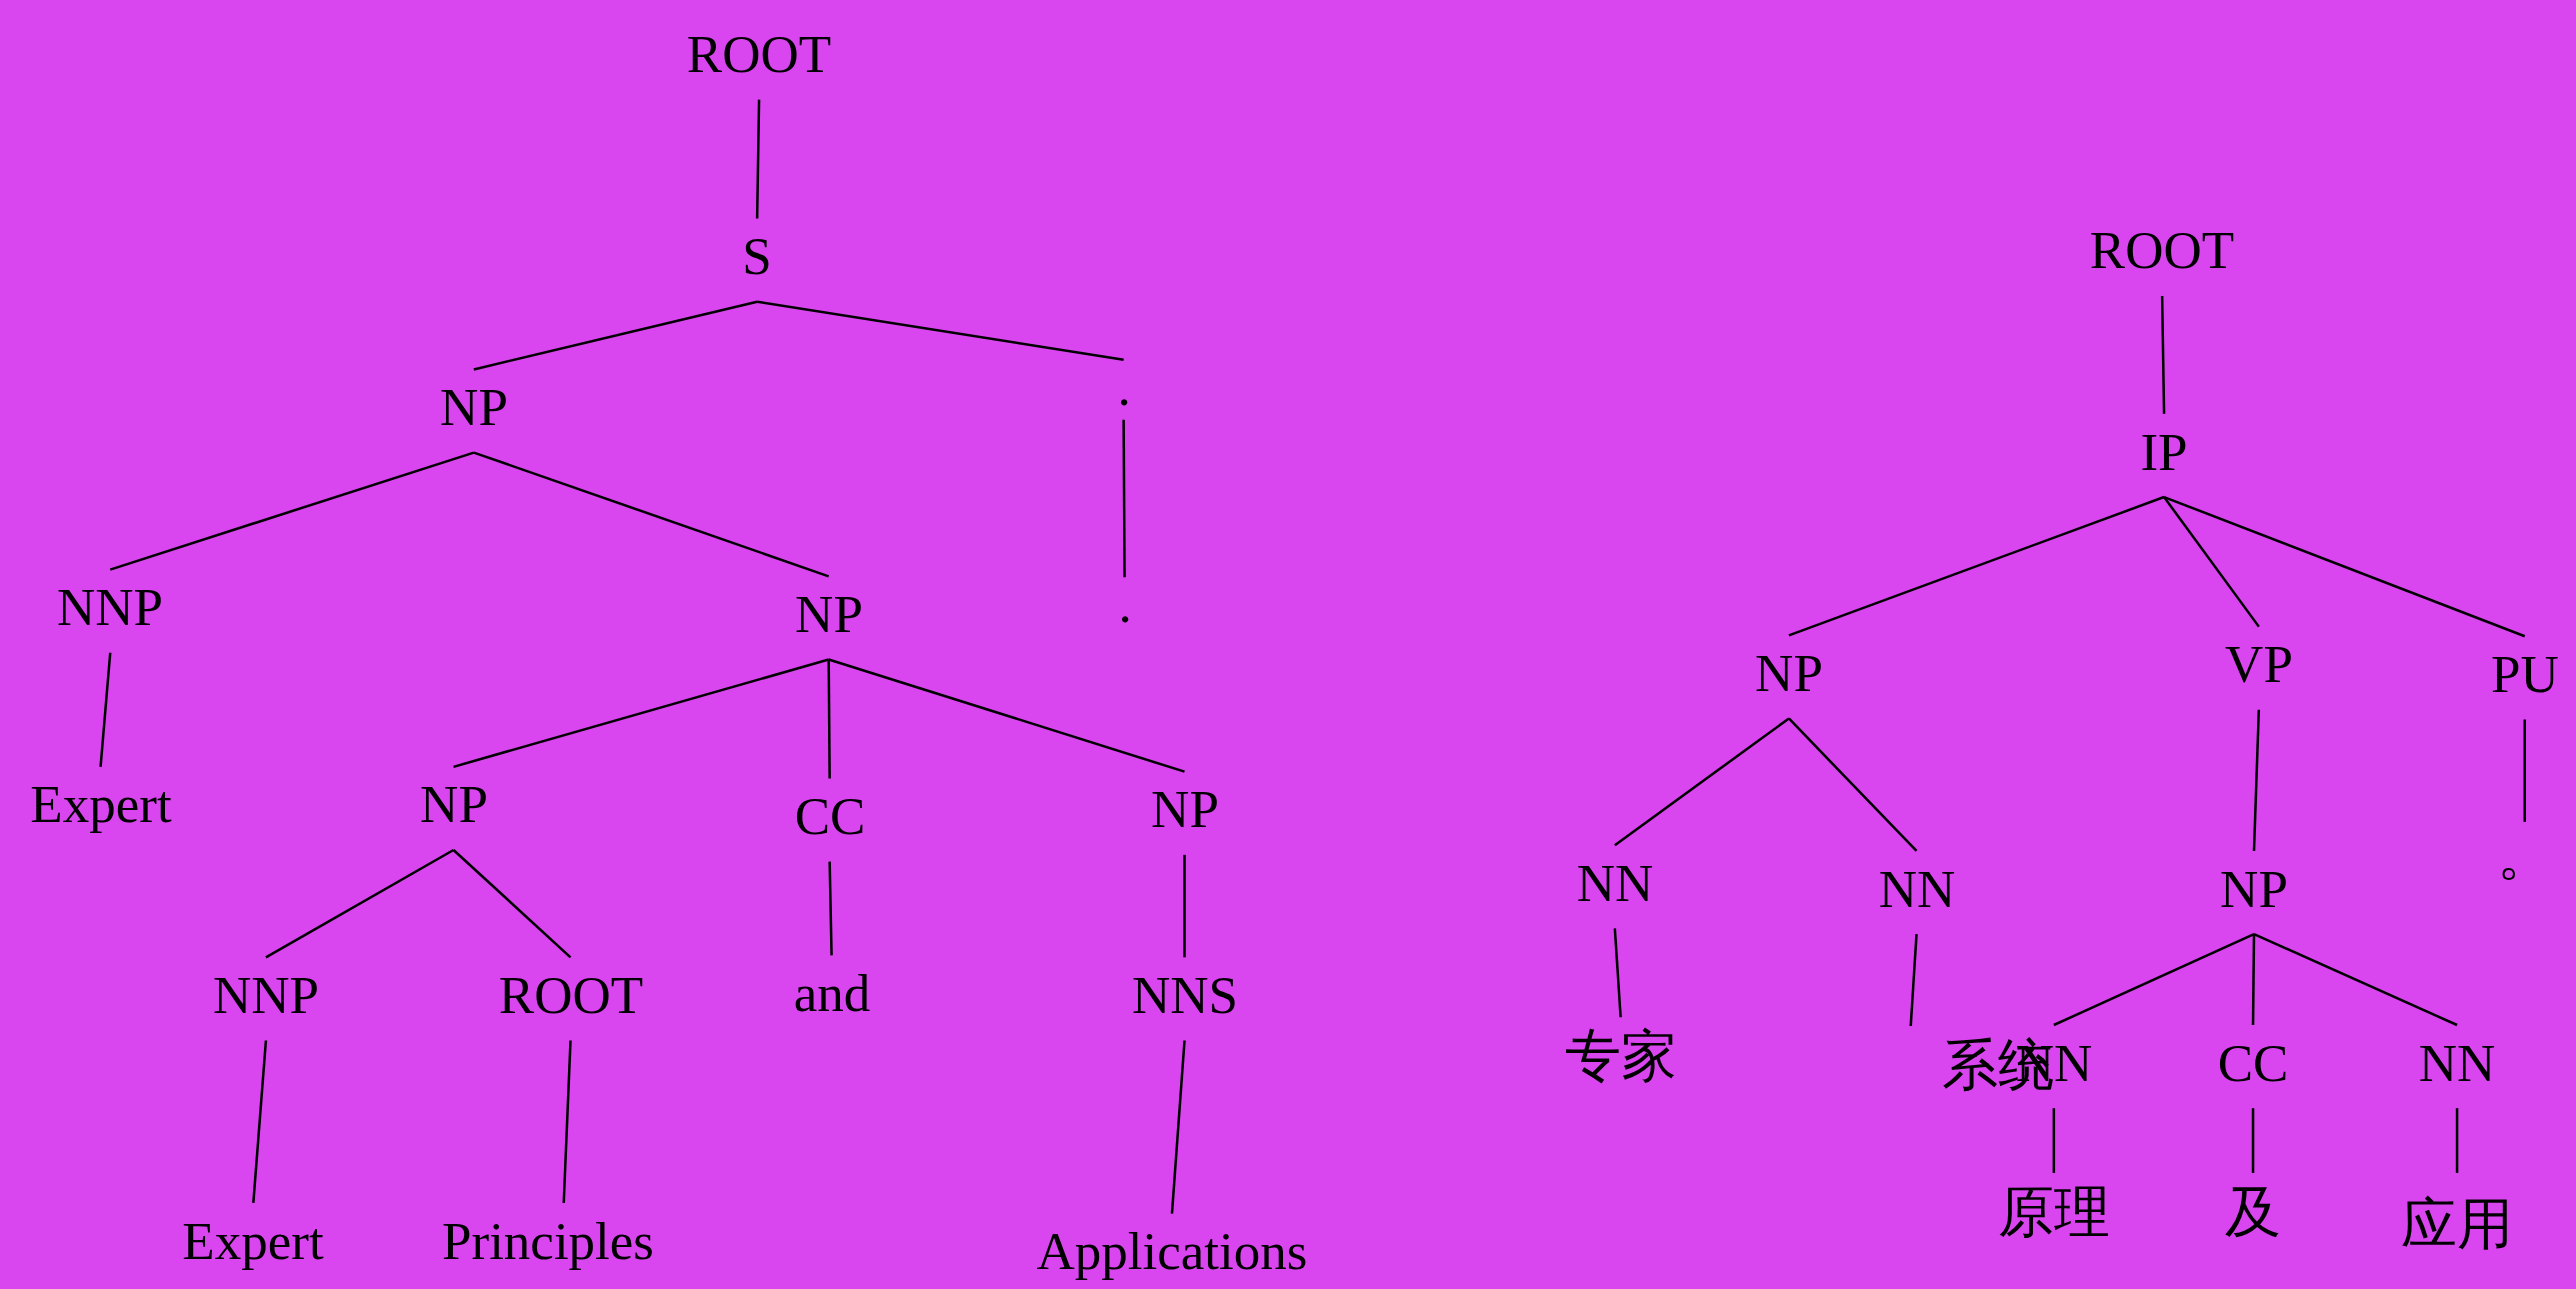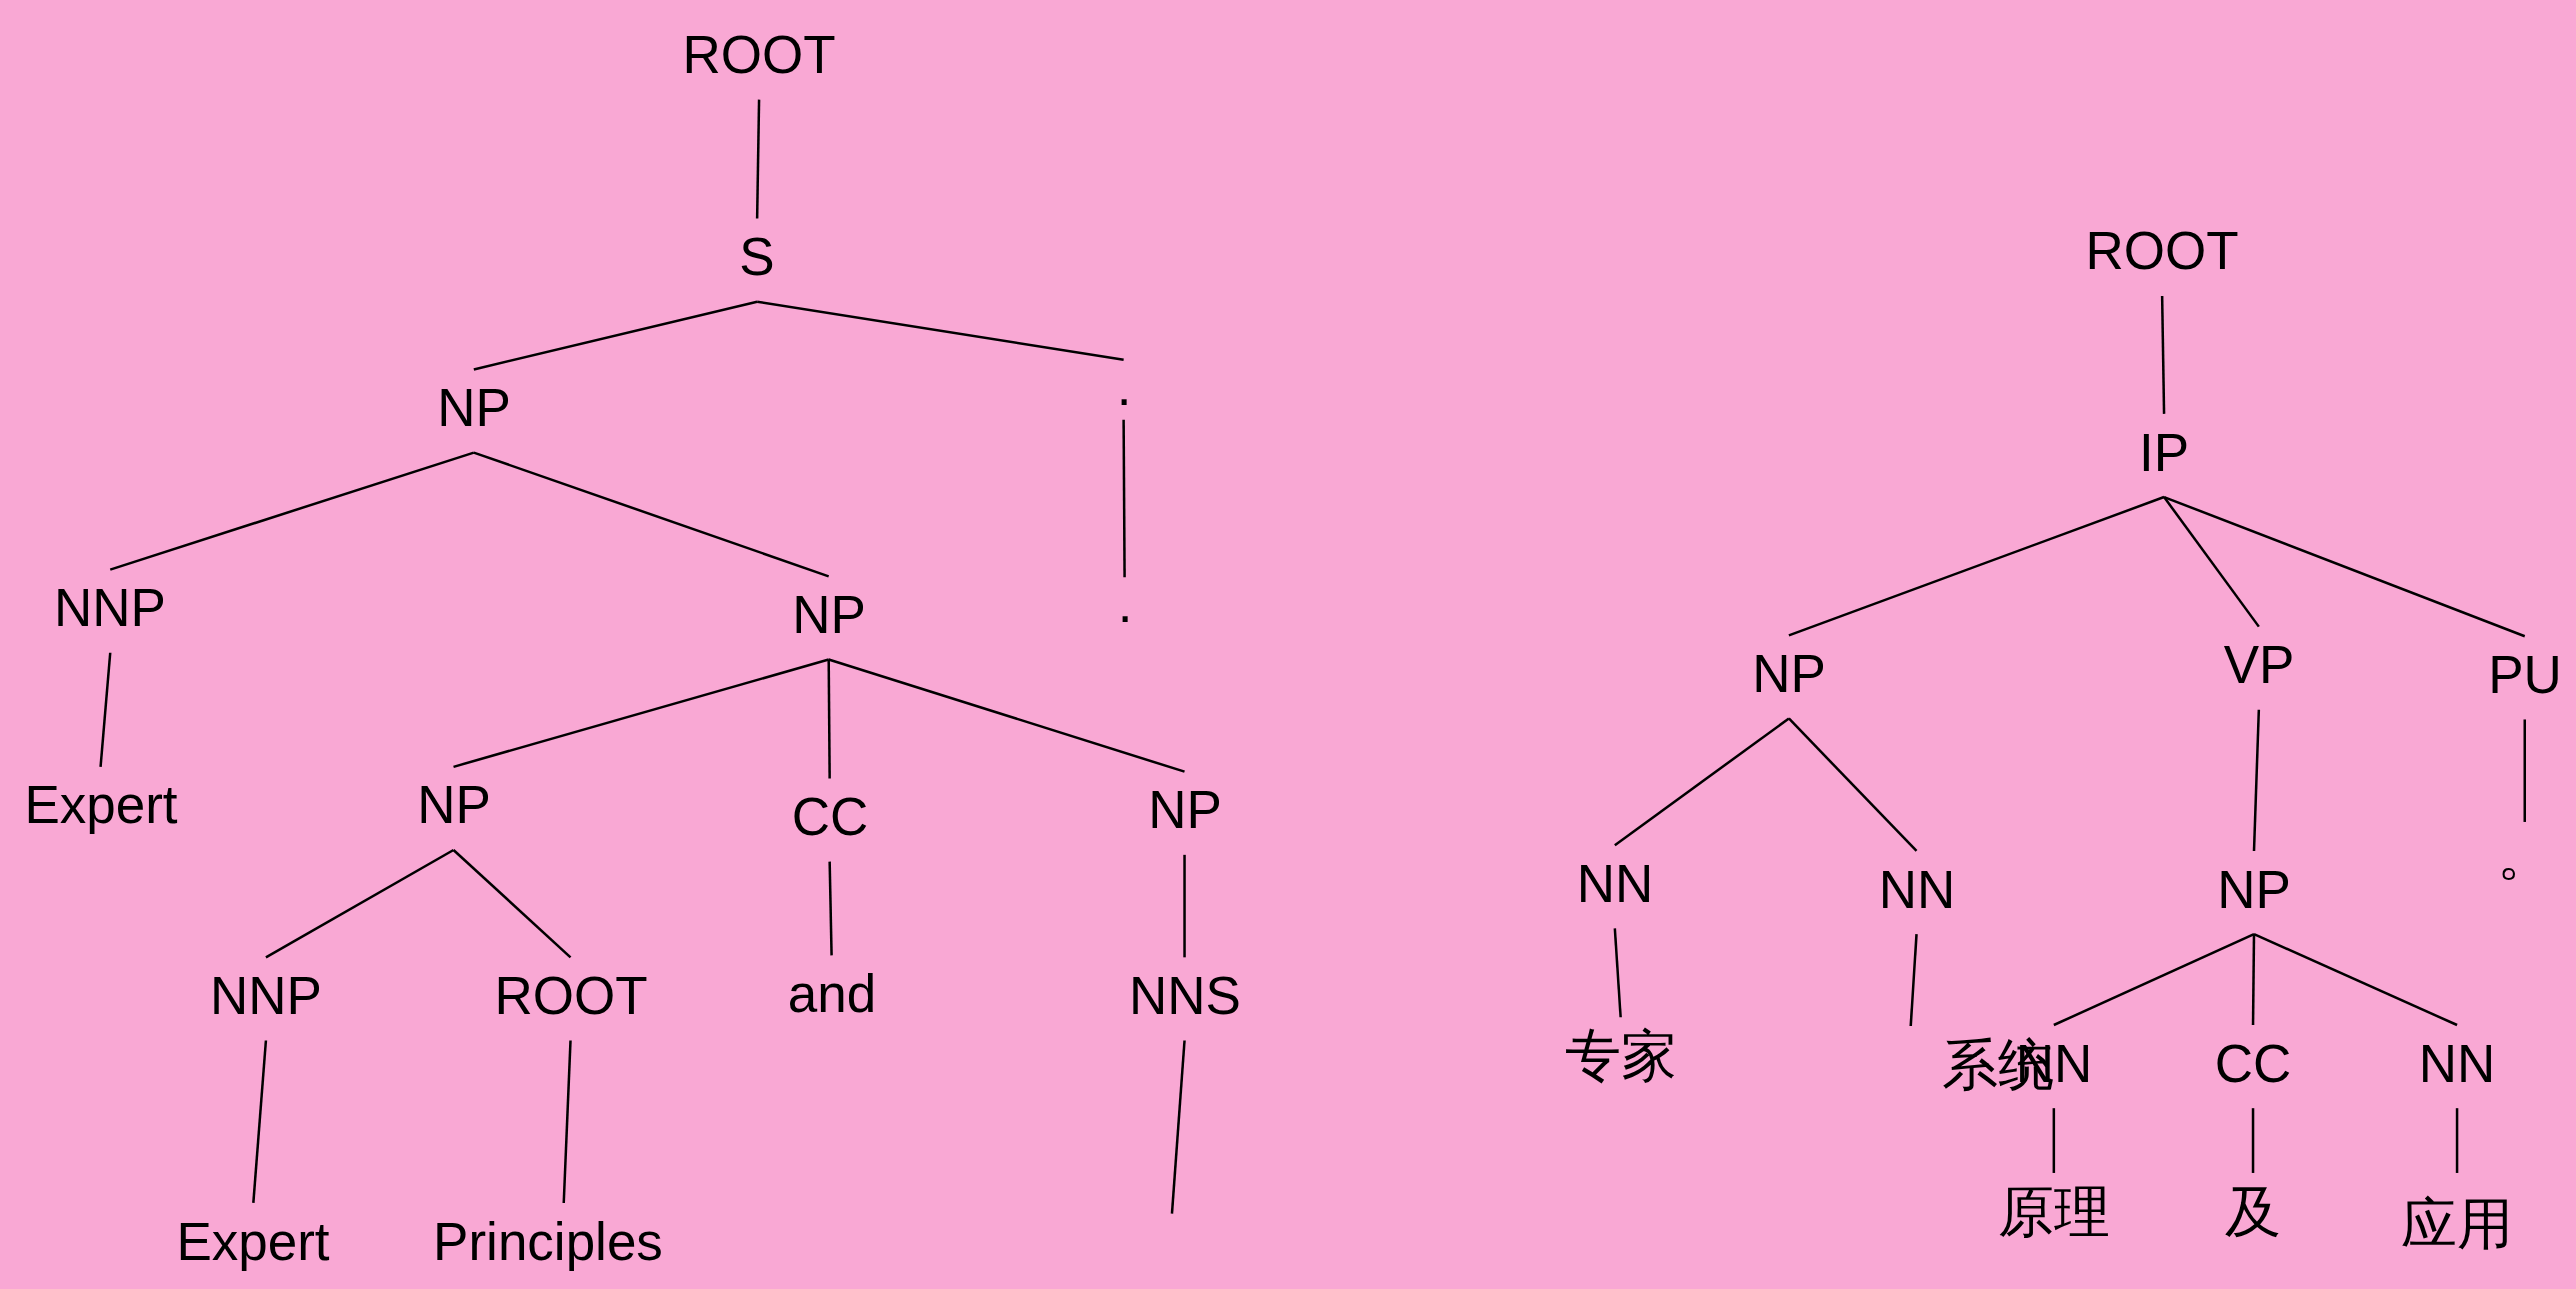--- a/index.html
+++ b/index.html
@@ -1,21 +1,21 @@
 <!DOCTYPE html>
 <html><head>
 <meta charset="utf-8">
 <style>
   html, body { margin: 0; padding: 0; background: #ffffff; }
   .canvas {
     position: relative;
     width: 2576px;
     height: 1290px;
-    background: #f9a8d4;
-    font-family: Liberation Sans, sans-serif;
+    background: #d946ef;
+    font-family: Liberation Serif, serif;
     overflow: hidden;
   }
   #edges {
     position: absolute;
     left: 0; top: 0;
     width: 2576px; height: 1290px;
   }
   #edges line { stroke: #000000; stroke-width: 2.6; }
   .node {
     position: absolute;
@@ -82,20 +82,21 @@
   <div class="node" style="left:454px;top:805px">NP</div>
   <div class="node" style="left:830px;top:817px">CC</div>
   <div class="node" style="left:1185px;top:810px">NP</div>
   <div class="node dot" style="left:1125px;top:604px">.</div>
   <div class="node" style="left:266px;top:996px">NNP</div>
   <div class="node" style="left:571px;top:996px">ROOT</div>
   <div class="node" style="left:832px;top:994px">and</div>
   <div class="node" style="left:1185px;top:996px">NNS</div>
   <div class="node" style="left:253px;top:1242px">Expert</div>
   <div class="node" style="left:548px;top:1242px">Principles</div>
+  <div class="node" style="left:1172px;top:1252px">Applications</div>
 
   <div class="node" style="left:2162px;top:251px">ROOT</div>
   <div class="node" style="left:2164px;top:453px">IP</div>
   <div class="node" style="left:1789px;top:674px">NP</div>
   <div class="node" style="left:2259px;top:665px">VP</div>
   <div class="node" style="left:2525px;top:675px">PU</div>
   <div class="node" style="left:1615px;top:884px">NN</div>
   <div class="node" style="left:1917px;top:890px">NN</div>
   <div class="node" style="left:2254px;top:890px">NP</div>
   <div class="node zh" style="left:2525px;top:855px">。</div>

